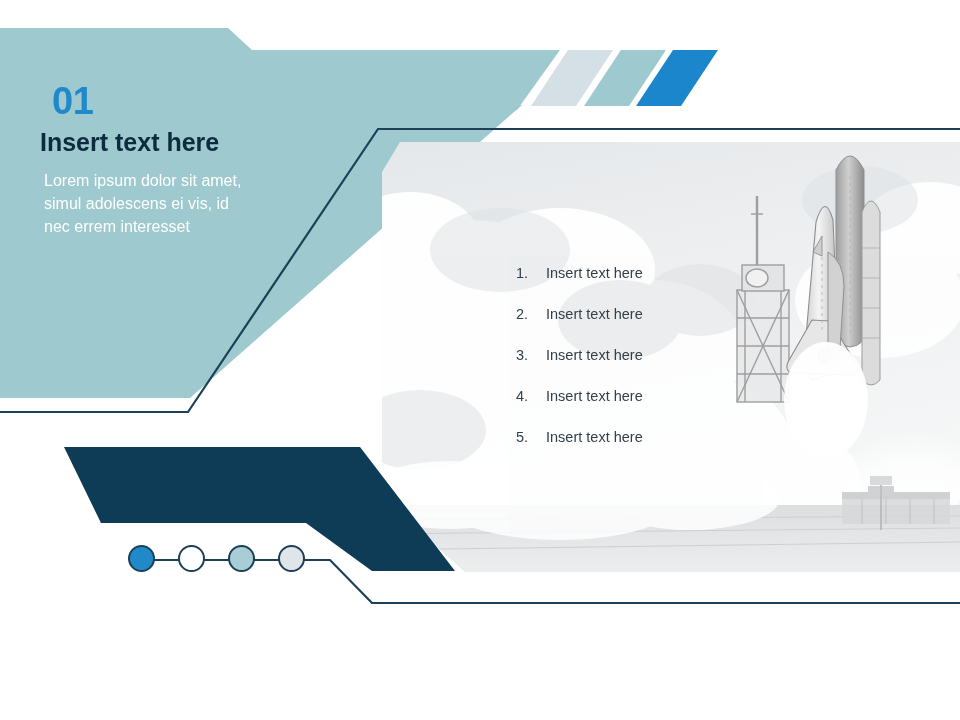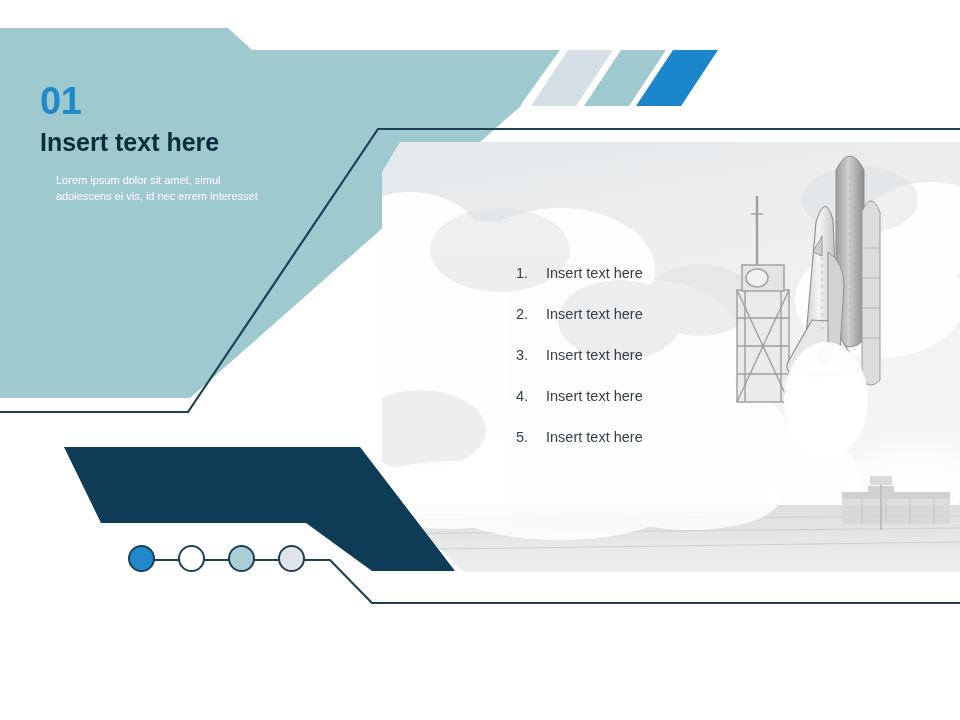--- a/index.html
+++ b/index.html
@@ -38,34 +38,34 @@
     left: 40px;
     top: 82px;
     width: 290px;
   }
   #eyebrow-number {
     font-size: 38px;
     font-weight: bold;
     color: #2089ca;
     line-height: 1.05;
     letter-spacing: -0.5px;
-    margin: 0 0 6px 0;
+    margin: 0 0 6px 12px;
   }
   #left-title {
     font-size: 25px;
     font-weight: bold;
     color: #0d2b3e;
     line-height: 1.15;
     margin: 0 0 12px 0;
   }
   #left-body {
-    font-size: 11px;
+    font-size: 16px;
     color: #ffffff;
     line-height: 1.45;
-    margin: 16px;
+    margin: 4px;
     width: 215px;
   }
   
   #bullet-list {
     position: absolute;
     left: 516px;
     top: 265px;
     width: 250px;
     margin: 0;
     padding: 0;

